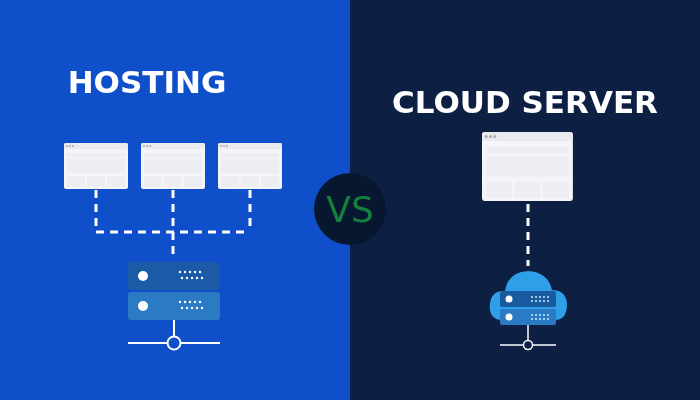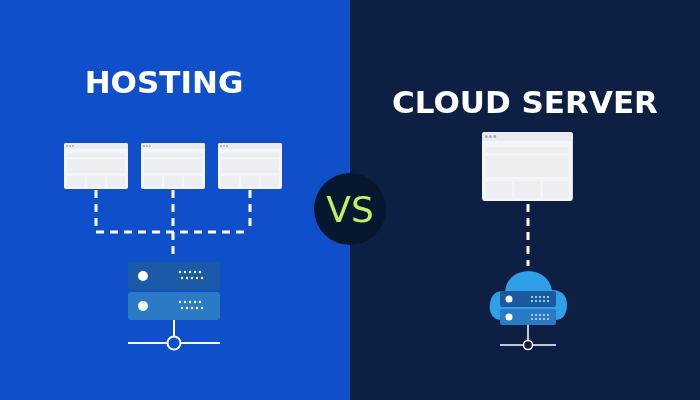--- a/index.html
+++ b/index.html
@@ -1,22 +1,22 @@
 <!DOCTYPE html>
 <html><head>
 <meta charset="utf-8">
 <style>
   html,body{margin:0;padding:0;}
   body{width:700px;height:400px;position:relative;overflow:hidden;font-family:"DejaVu Sans",sans-serif;}
   .left{position:absolute;left:0;top:0;width:350px;height:400px;background:#0f4fc9;}
   .right{position:absolute;left:350px;top:0;width:350px;height:400px;background:#0e1f44;}
   .title{position:absolute;color:#fff;font-weight:bold;font-size:31px;text-align:center;letter-spacing:0px;}
-  .t-left{left:0;width:294px;top:64px;margin-left:17px;}
+  .t-left{left:0;width:294px;top:64px;}
   .t-right{left:350px;width:350px;top:64px;margin-top:20px;}
-  .vs{position:absolute;left:314px;top:173px;width:72px;height:72px;border-radius:50%;background:#081730;color:#bef264;font-size:36px;display:flex;align-items:center;justify-content:center;}
+  .vs{position:absolute;left:314px;top:173px;width:72px;height:72px;border-radius:50%;background:#081730;color:#15803d;font-size:36px;display:flex;align-items:center;justify-content:center;}
   svg{position:absolute;left:0;top:0;}
 </style>
 </head>
 <body>
 
 <div class="left"></div>
 <div class="right"></div>
 
 <div class="title t-left">HOSTING</div>
 <div class="title t-right">CLOUD SERVER</div>

